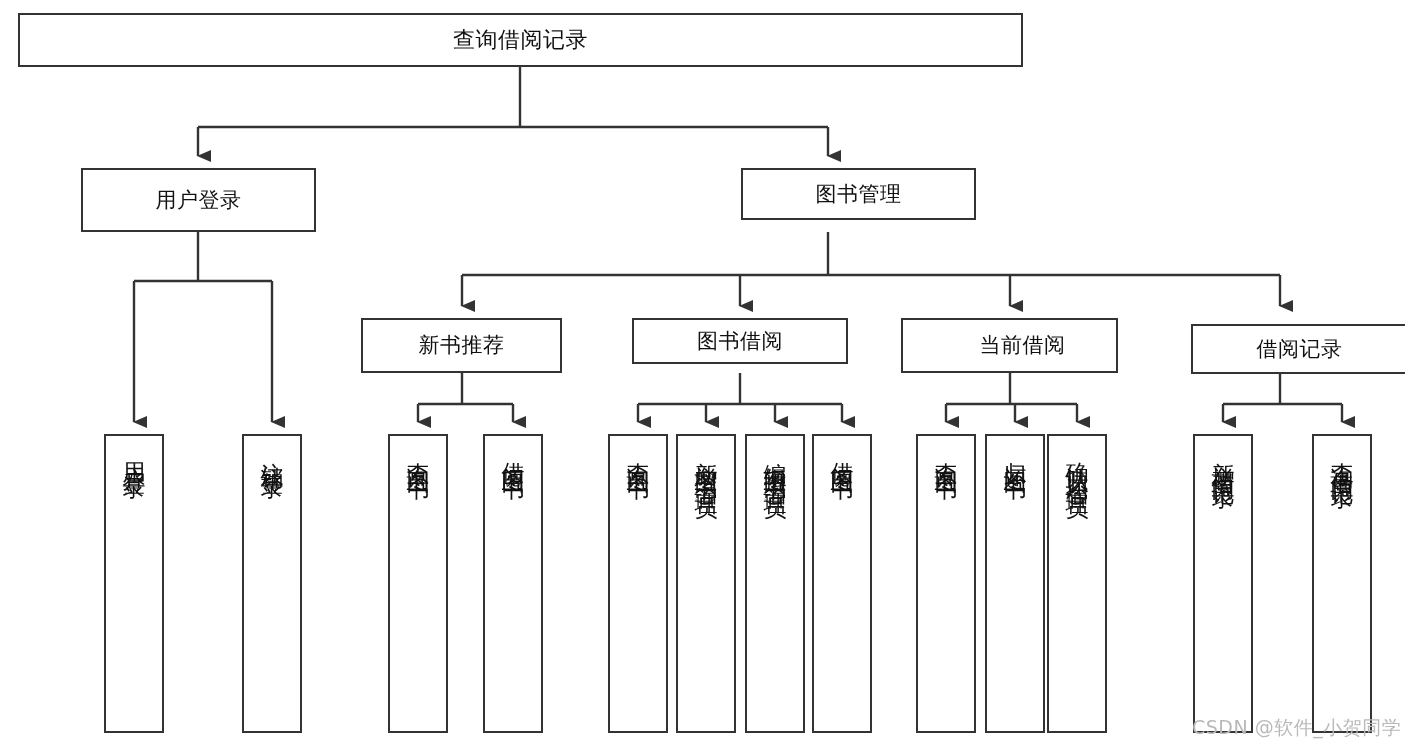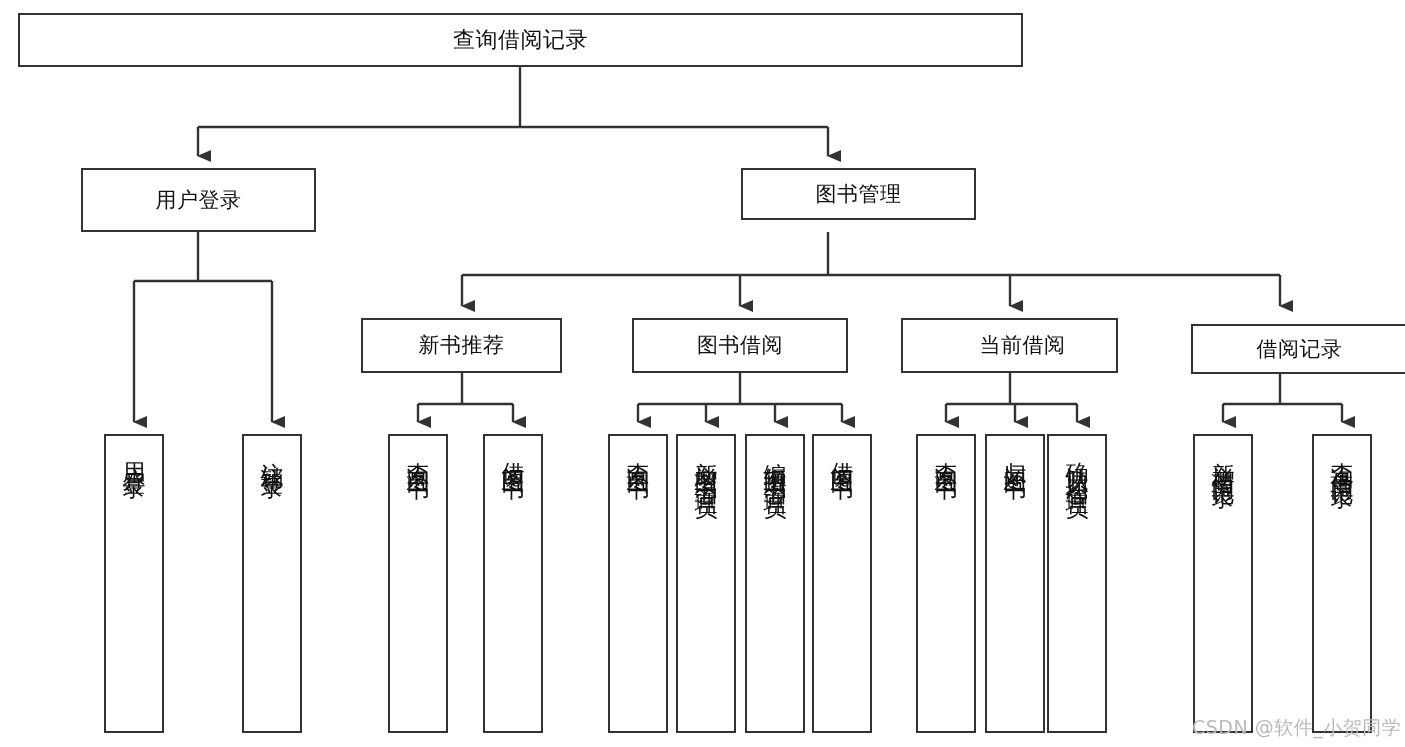--- a/index.html
+++ b/index.html
@@ -135,21 +135,21 @@
   <div class="node h" style="left:81px; top:168px; width:235px; height:64px;">
     <span class="label">用户登录</span>
   </div>
   <div class="node h" style="left:711px; top:168px; width:235px; height:52px;margin-left:30px;">
     <span class="label">图书管理</span>
   </div>
 
   <div class="node h" style="left:361px; top:318px; width:201px; height:55px;">
     <span class="label">新书推荐</span>
   </div>
-  <div class="node h" style="left:632px; top:318px; width:216px; height:55px;">
+  <div class="node h" style="left:632px; top:318px; width:216px; height:46px;">
     <span class="label">图书借阅</span>
   </div>
   <div class="node h" style="left:901px; top:318px; width:217px; height:55px;padding-left:26px;">
     <span class="label">当前借阅</span>
   </div>
   <div class="node h" style="left:1171px; top:324px; width:217px; height:50px;margin-left:20px;">
     <span class="label">借阅记录</span>
   </div>
 
   <div class="node v" style="left:104px; top:434px; width:60px; height:299px;">

